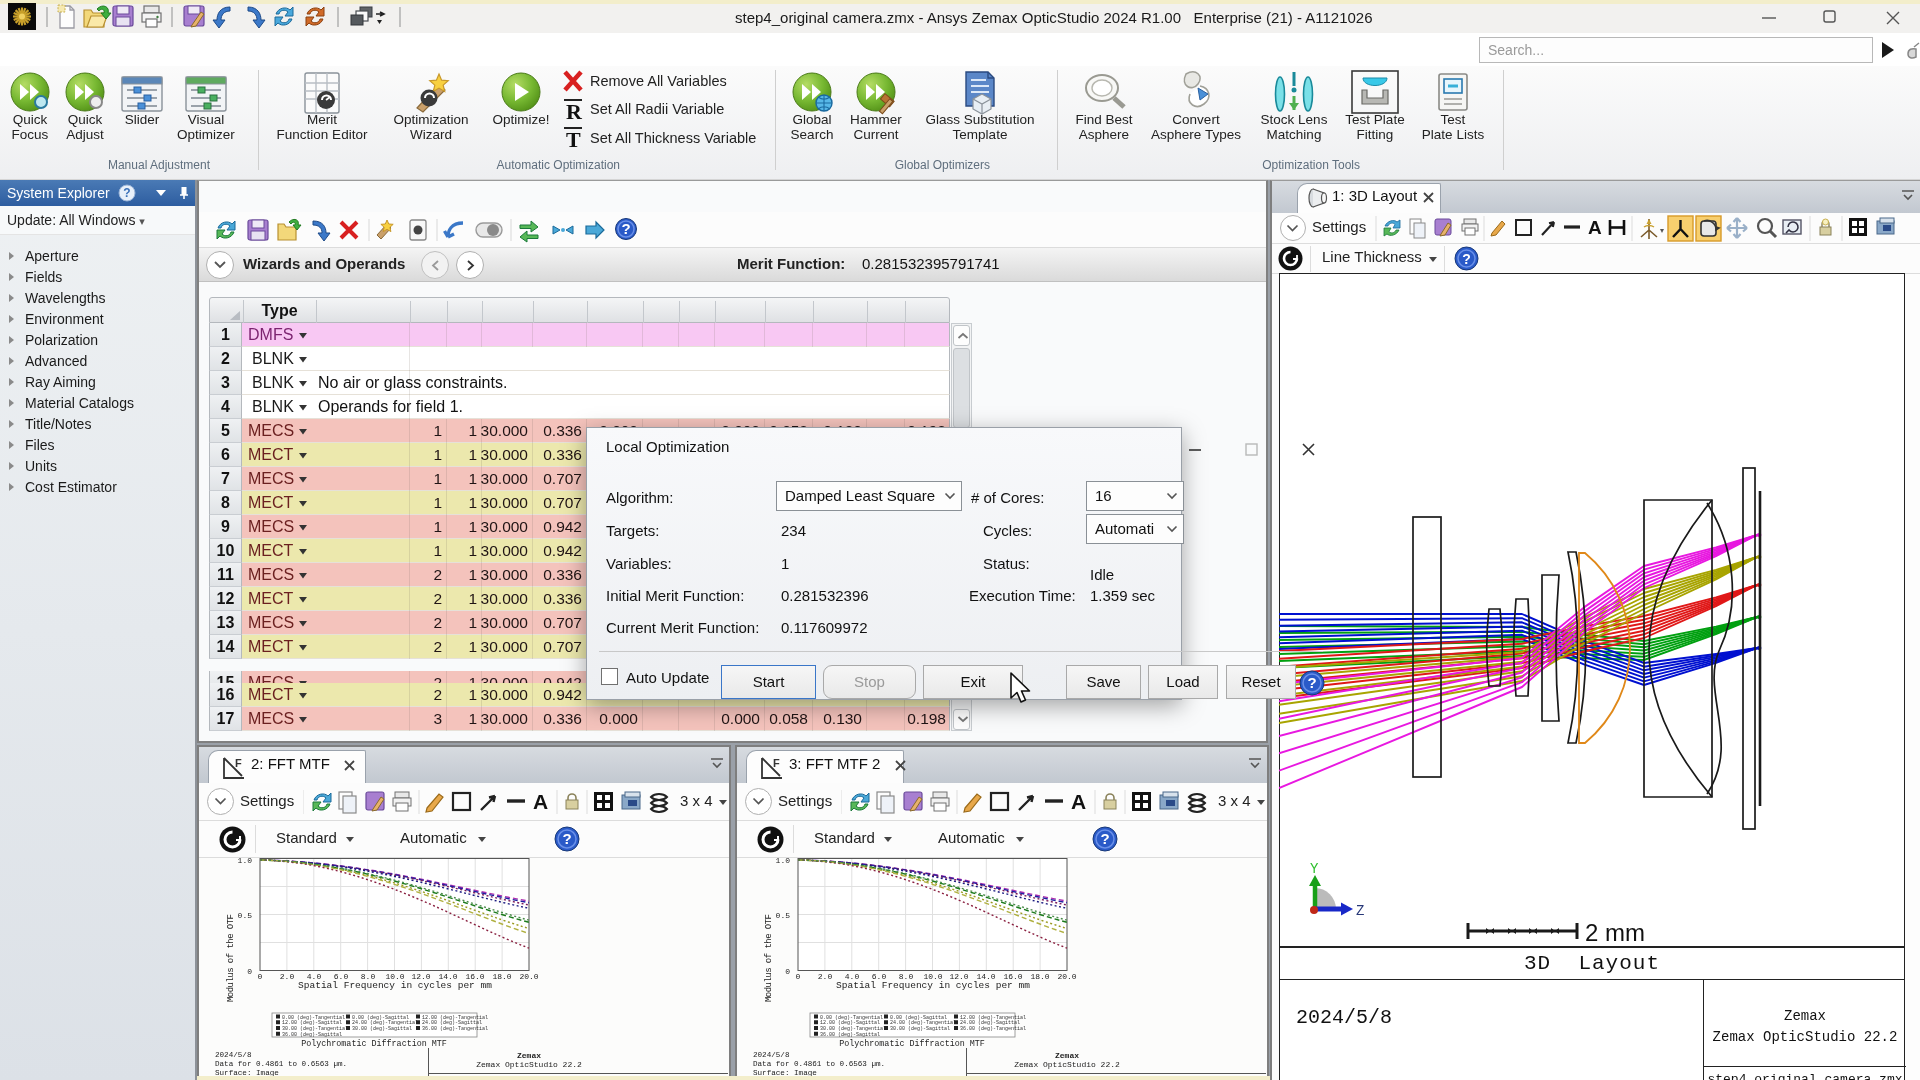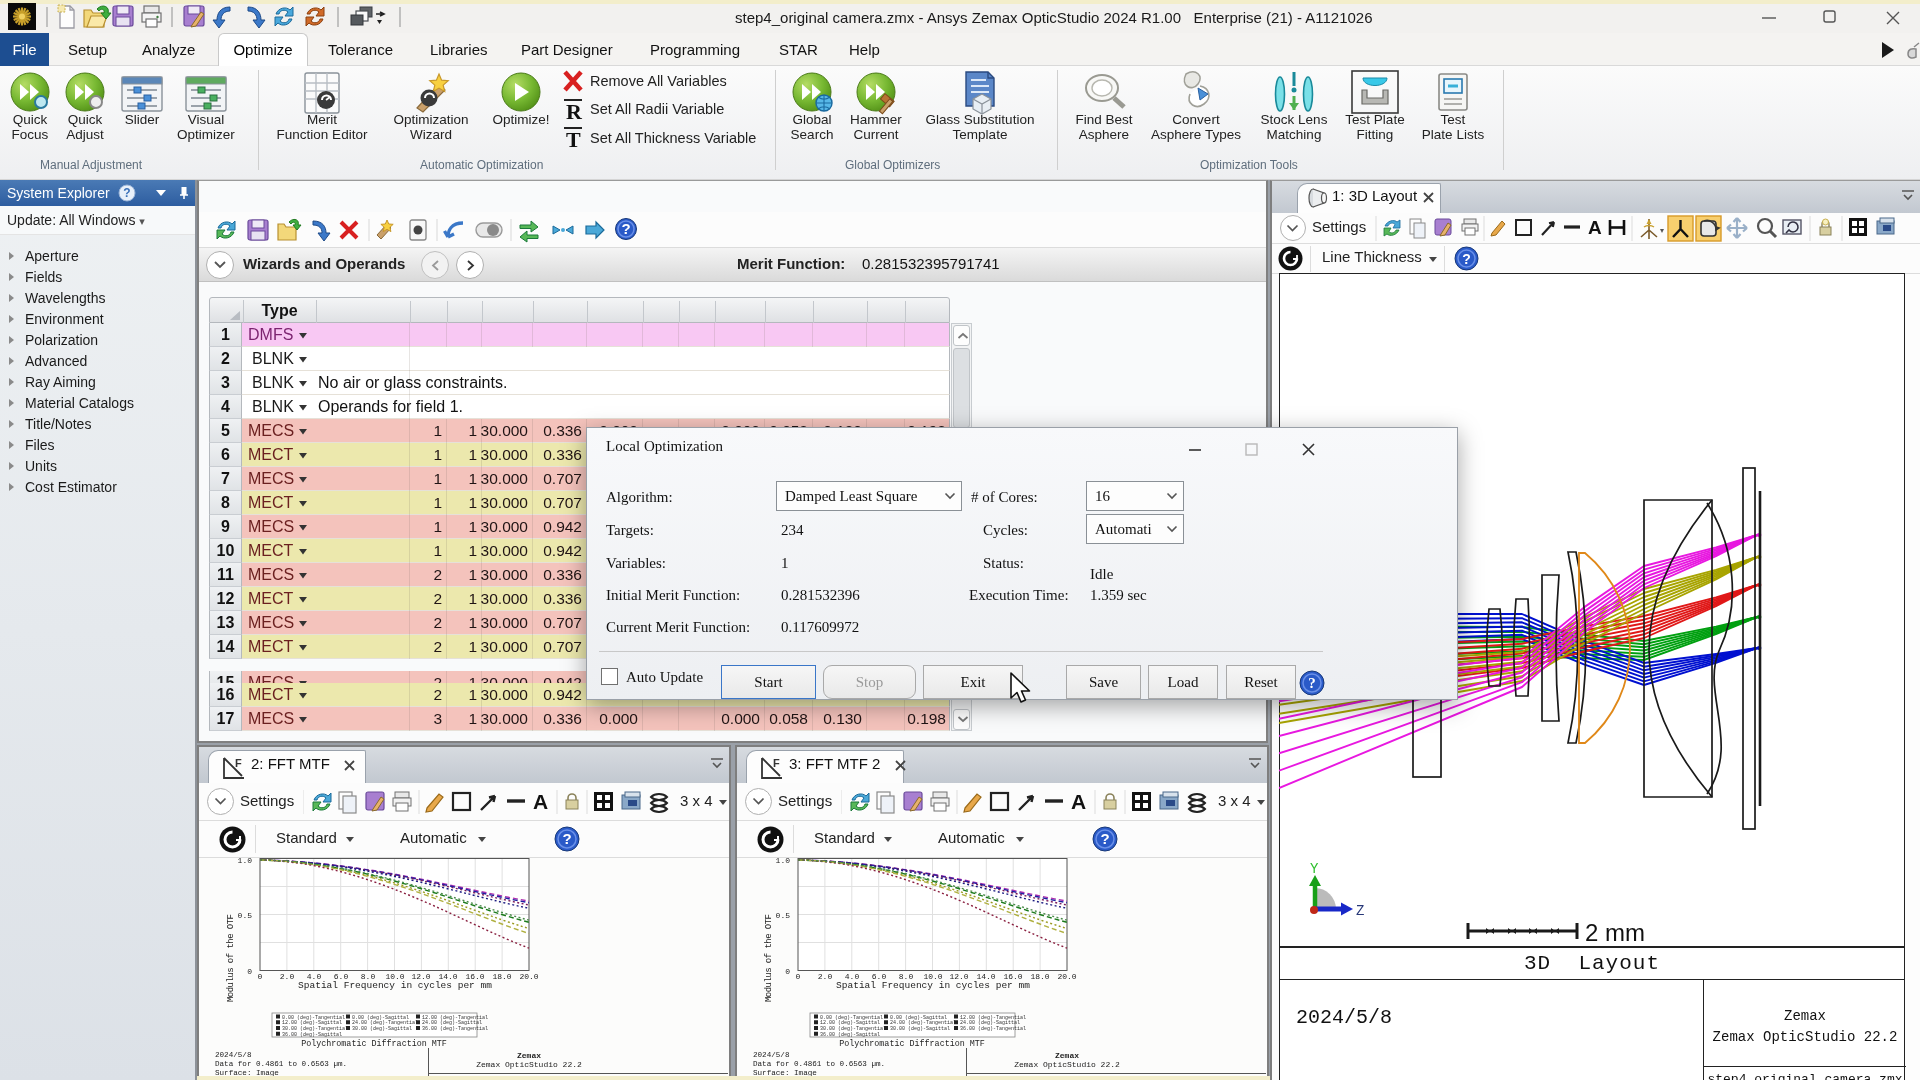--- a/index.html
+++ b/index.html
@@ -16,35 +16,35 @@
 
 #menurow { left:0; top:33px; width:1920px; height:33px; background:#f4f3f1; border-bottom:1px solid #d9d9d9;}
 .mtab { position:absolute; top:0; height:33px; line-height:33px; font-size:15px; color:#111; }
 #filetab { left:0px; top:0; width:49px; height:33px; background:#1d4e91; color:#fff; text-align:center; line-height:33px; font-size:15px;}
 #opttab { position:absolute; left:218px; top:0px; width:90px; height:34px; background:#ffffff;
   border:1px solid #c9c9c9; border-bottom:none; border-radius:6px 6px 0 0; text-align:center; line-height:32px; font-size:15px;}
 
 
 #ribbon { left:0; top:66px; width:1920px; height:114px; background:linear-gradient(#fbfbfb,#eeeff1); border-bottom:1px solid #d5d5d5;}
 .rsep { position:absolute; top:4px; width:1px; height:100px; background:#cfcfcf; }
-.rlabel { position:absolute; top:92px; font-size:12px; color:#5f6e7d; text-align:left; }
+.rlabel { position:absolute; top:92px; font-size:12px; color:#5f6e7d; text-align:right; }
 .ritem { position:absolute; text-align:center; font-size:13.5px; color:#222; line-height:15px;}
 .rsmall { position:absolute; font-size:14.5px; color:#222; height:25px; line-height:25px;}
 
 
 #sysexp { left:0; top:180px; width:197px; height:900px; background:linear-gradient(180deg,#eef1f3,#dce1e7); border-right:2px solid #8d9299;}
 #sysexphdr { left:0; top:0px; width:195px; height:26px; background:linear-gradient(#4a7ab5,#2d5da0); color:#fff; font-size:14px; line-height:26px; padding-left:7px;}
 #updrow { left:0; top:26px; width:195px; height:29px; background:#f7f9fa; font-size:14px; color:#222; line-height:29px; padding-left:7px; border-bottom:1px solid #e4e4e4;}
 .treeitem { position:absolute; left:25px; font-size:14px; color:#1a1a1a; height:21px; line-height:21px; }
 .tarrow { position:absolute; left:9px; width:0; height:0; border-left:5px solid #8a8a8a; border-top:4px solid transparent; border-bottom:4px solid transparent; }
 .tabbar { position:absolute; background:linear-gradient(#d7dbe0,#c2c8d0); }
 .toolbar { position:absolute; background:#fcfcfc; border-bottom:1px solid #dcdcdc; }
 
 
-#dialog { left:586px; top:427px; width:872px; height:273px; background:linear-gradient(#f8f9fb,#edeff2); border:1px solid #9aa0a8; box-shadow:0 6px 22px rgba(0,0,0,0.35);font-family:Liberation Serif, serif; }
+#dialog { left:586px; top:427px; width:596px; height:273px; background:linear-gradient(#f8f9fb,#edeff2); border:1px solid #9aa0a8; box-shadow:0 6px 22px rgba(0,0,0,0.35); }
 .dlbl { position:absolute; font-size:15px; color:#111; }
 .dcombo { position:absolute; height:30px; background:#fdfdfd; border:1px solid #8a9096; font-size:15px; color:#111; line-height:28px; padding-left:8px;}
 .dbtn { position:absolute; width:100px; height:34px; background:linear-gradient(#f6f6f6,#e9e9e9); border:1px solid #a9a9a9; font-size:15px; color:#111; text-align:center; line-height:32px;}
 
 
 .mono { font-family:"Liberation Mono", monospace; }
 </style>
 </head>
 <body>
 <div id="app">
@@ -116,36 +116,25 @@
         <path d="M26 8 L34 8 M30 6 L34 8 L30 10" stroke="#222" stroke-width="1.6" fill="none"></path>
         <path d="M27 14 l5 0 l-2.5 4 z" fill="#222"></path>
       </g>
     <line x1="400" y1="7" x2="400" y2="27" stroke="#b0b0b0" stroke-width="1.5"></line>
   </svg>
   <svg class="abs" style="right:0;top:0" width="180" height="34" viewBox="0 0 180 34">
     <line x1="22" y1="18" x2="36" y2="18" stroke="#555" stroke-width="1.4"></line>
     <rect x="84" y="11" width="11" height="11" fill="none" stroke="#555" stroke-width="1.4" rx="2"></rect>
     <path d="M147 12 L159 24 M159 12 L147 24" stroke="#555" stroke-width="1.4"></path>
   </svg>
+  <div class="abs" style="left:1479px;top:37px;width:394px;height:26px;background:#fdfdfd;border:1px solid #b8b8b8;font-size:14px;color:#9a9a9a;line-height:24px;padding-left:8px;z-index:6;">Search...</div>
   <svg class="abs" style="left:1878px;top:38px;z-index:6" width="42" height="26" viewBox="0 0 42 26">
       <path d="M4 4 L16 12 L4 20 Z" fill="#1a1a1a"></path>
       <path d="M30 16 c0-5 4-6 8-5 l0 8 c-4 2-8 1-8-3 z M36 9 l5 -4" stroke="#888" stroke-width="1.5" fill="#d8d8d8"></path>
     </svg>
-  <div id="menurow" class="abs">
-    <div id="filetab">File</div>
-    <div class="mtab" style="left:68px">Setup</div>
-    <div class="mtab" style="left:142px">Analyze</div>
-    <div id="opttab">Optimize</div>
-    <div class="mtab" style="left:328px">Tolerance</div>
-    <div class="mtab" style="left:430px">Libraries</div>
-    <div class="mtab" style="left:521px">Part Designer</div>
-    <div class="mtab" style="left:650px">Programming</div>
-    <div class="mtab" style="left:779px">STAR</div>
-    <div class="mtab" style="left:849px">Help</div>
-  </div>
 
   <div id="ribbon" class="abs">
     <div class="rsep" style="left:258px"></div>
     <div class="rsep" style="left:775px"></div>
     <div class="rsep" style="left:1057px"></div>
     <div class="rsep" style="left:1503px"></div>
     <div class="rlabel" style="left:40px;width:170px;">Manual Adjustment</div>
     <div class="rlabel" style="left:420px;width:200px;">Automatic Optimization</div>
     <div class="rlabel" style="left:845px;width:145px;">Global Optimizers</div>
     <div class="rlabel" style="left:1200px;width:160px;">Optimization Tools</div>

